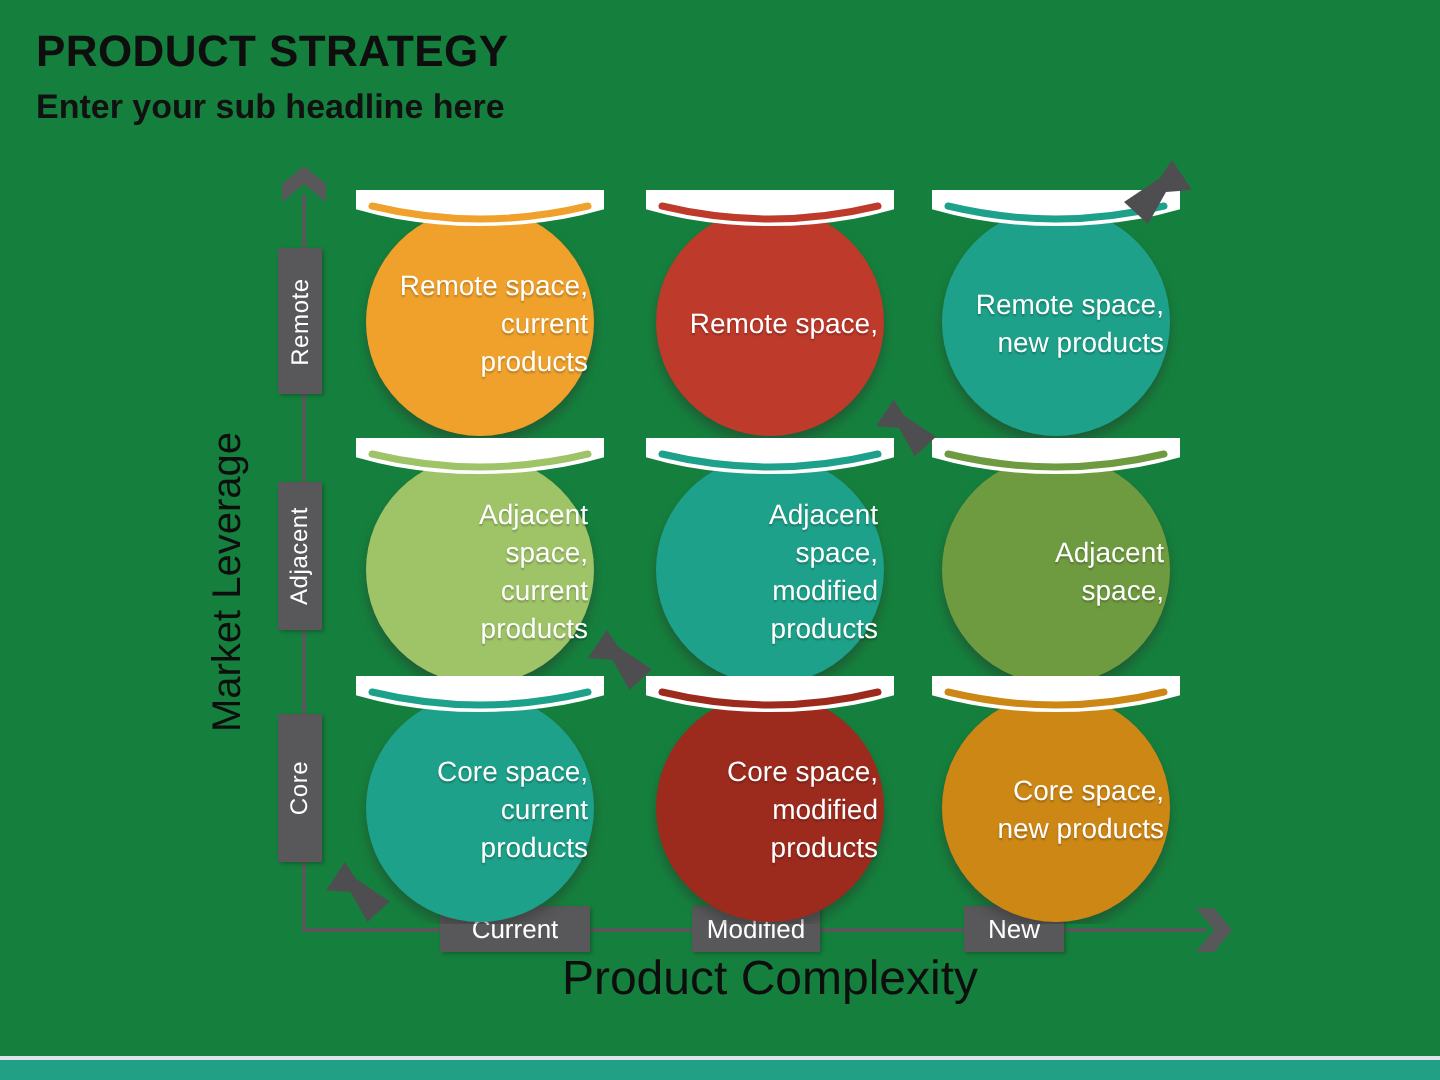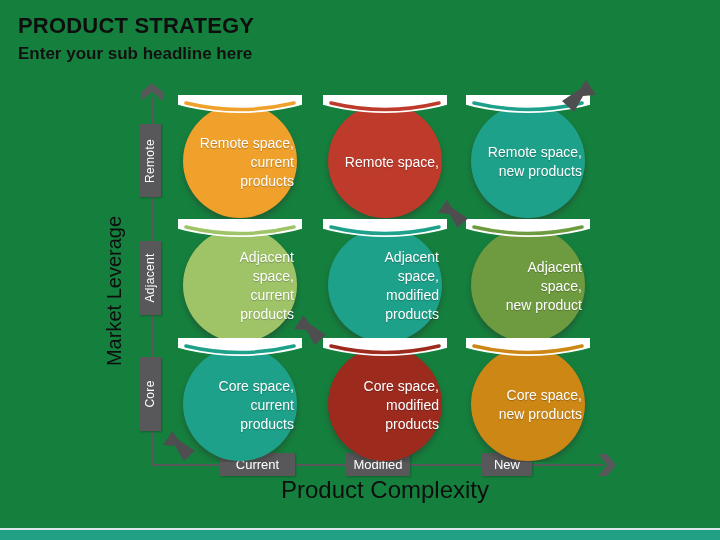--- a/index.html
+++ b/index.html
@@ -158,21 +158,20 @@
     </div>
   </div>
   <div class="bubble" style="left:466px;top:219px">
     <svg width="124" height="124" viewBox="0 0 124 124">
       <circle cx="62" cy="66" r="57" style="filter:drop-shadow(0 4px 3px rgba(40,40,40,.4))" fill="#6F9B40"></circle>
       <ellipse cx="62" cy="-30" rx="110" ry="48" fill="#ffffff"></ellipse>
       <path d="M8 8 Q62 21 116 8" fill="none" stroke-width="3.5" stroke-linecap="round" stroke="#6F9B40"></path>
     </svg>
     <div class="bubble-text">
       <div>Adjacent space,</div>
-        <div>new product</div>
     </div>
   </div>
 
   <div class="bubble" style="left:178px;top:338px">
     <svg width="124" height="124" viewBox="0 0 124 124">
       <circle cx="62" cy="66" r="57" style="filter:drop-shadow(0 4px 3px rgba(40,40,40,.4))" fill="#1EA18A"></circle>
       <ellipse cx="62" cy="-30" rx="110" ry="48" fill="#ffffff"></ellipse>
       <path d="M8 8 Q62 21 116 8" fill="none" stroke-width="3.5" stroke-linecap="round" stroke="#1EA18A"></path>
     </svg>
     <div class="bubble-text">

